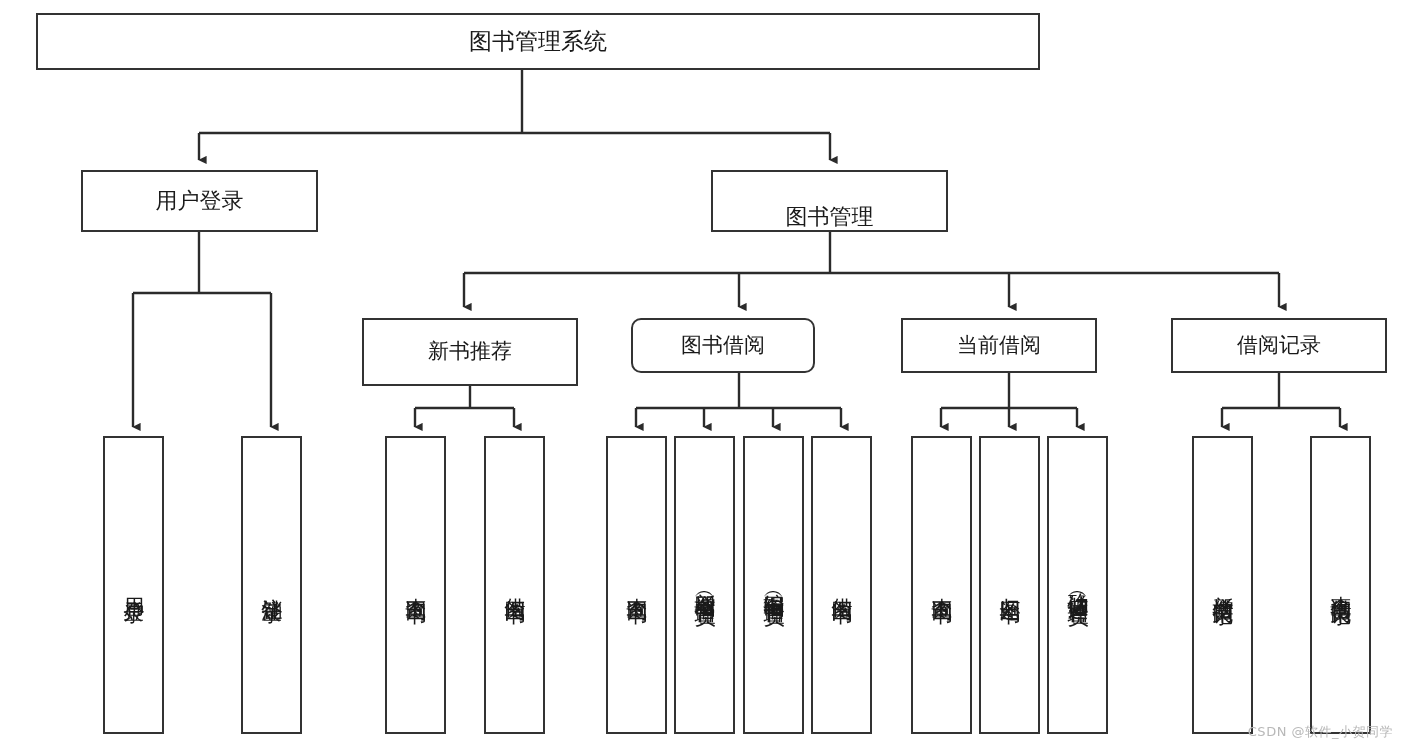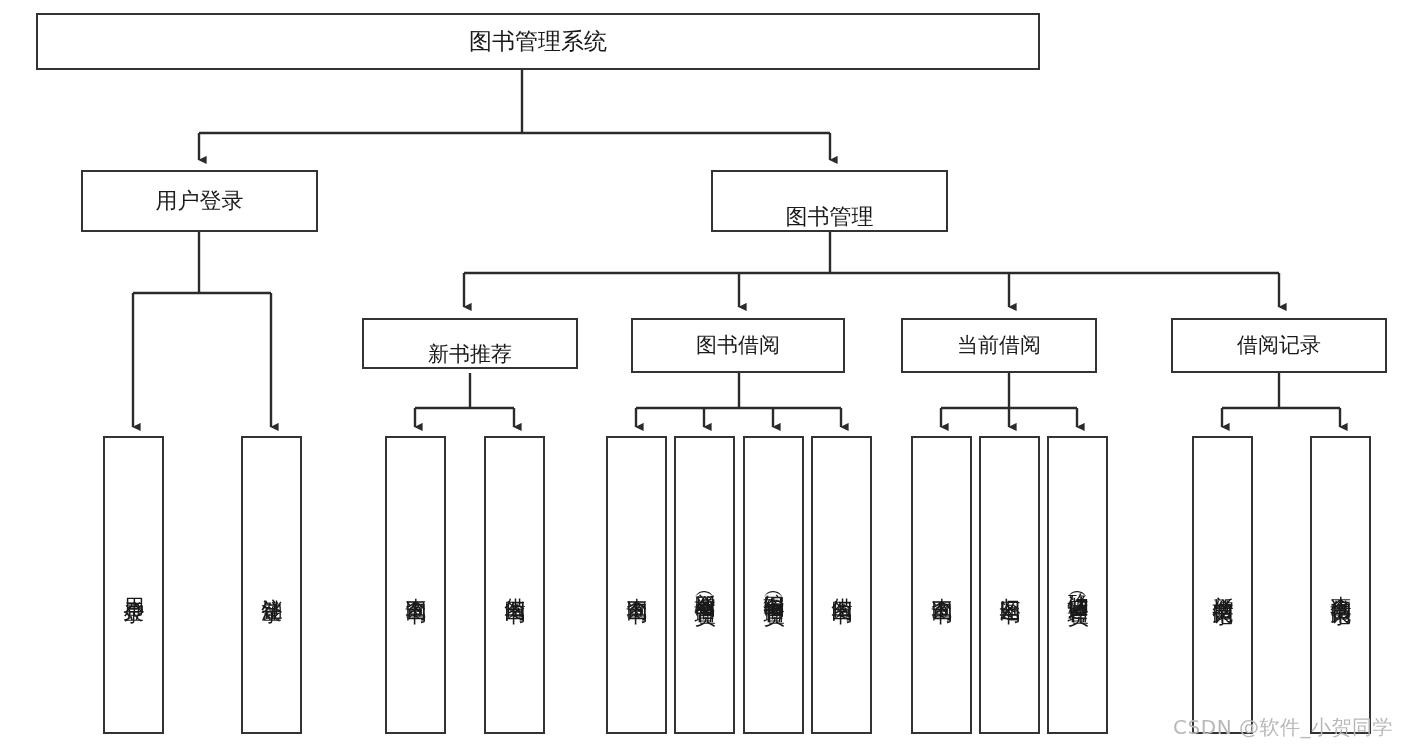--- a/index.html
+++ b/index.html
@@ -52,21 +52,21 @@
     writing-mode: vertical-rl;
     text-orientation: upright;
     font-size: 21px;
     letter-spacing: 2px;
     line-height: 1;
   }
   #watermark {
     position: absolute;
     right: 12px;
     bottom: 6px;
-    font-size: 20px;
+    font-size: 13px;
     color: #b8b8b8;
     z-index: 5;
     white-space: nowrap;
     letter-spacing: 0.5px;
     text-align: right;
   }
 </style>
 </head>
 <body>
 
@@ -126,24 +126,24 @@
     <span class="lbl">图书管理系统</span>
   </div>
 
   <div class="node lvl2" style="left:81px; top:170px; width:237px; height:62px;">
     <span class="lbl">用户登录</span>
   </div>
   <div class="node lvl2" style="left:711px; top:170px; width:237px; height:62px;align-items:flex-end;">
     <span class="lbl">图书管理</span>
   </div>
 
-  <div class="node lvl3" style="left:362px; top:318px; width:216px; height:51px;align-items:flex-end;">
+  <div class="node lvl3" style="left:362px; top:318px; width:216px; height:68px;">
     <span class="lbl">新书推荐</span>
   </div>
-  <div class="node lvl3" style="left:631px; top:318px; width:214px; height:55px;">
+  <div class="node lvl3" style="left:631px; top:318px; width:184px; height:55px;border-radius:10px;">
     <span class="lbl">图书借阅</span>
   </div>
   <div class="node lvl3" style="left:901px; top:318px; width:196px; height:55px;">
     <span class="lbl">当前借阅</span>
   </div>
   <div class="node lvl3" style="left:1171px; top:318px; width:216px; height:55px;justify-content:center;">
     <span class="lbl">借阅记录</span>
   </div>
 
   <div class="node leaf" style="left:103px; top:436px; width:61px; height:298px;">

